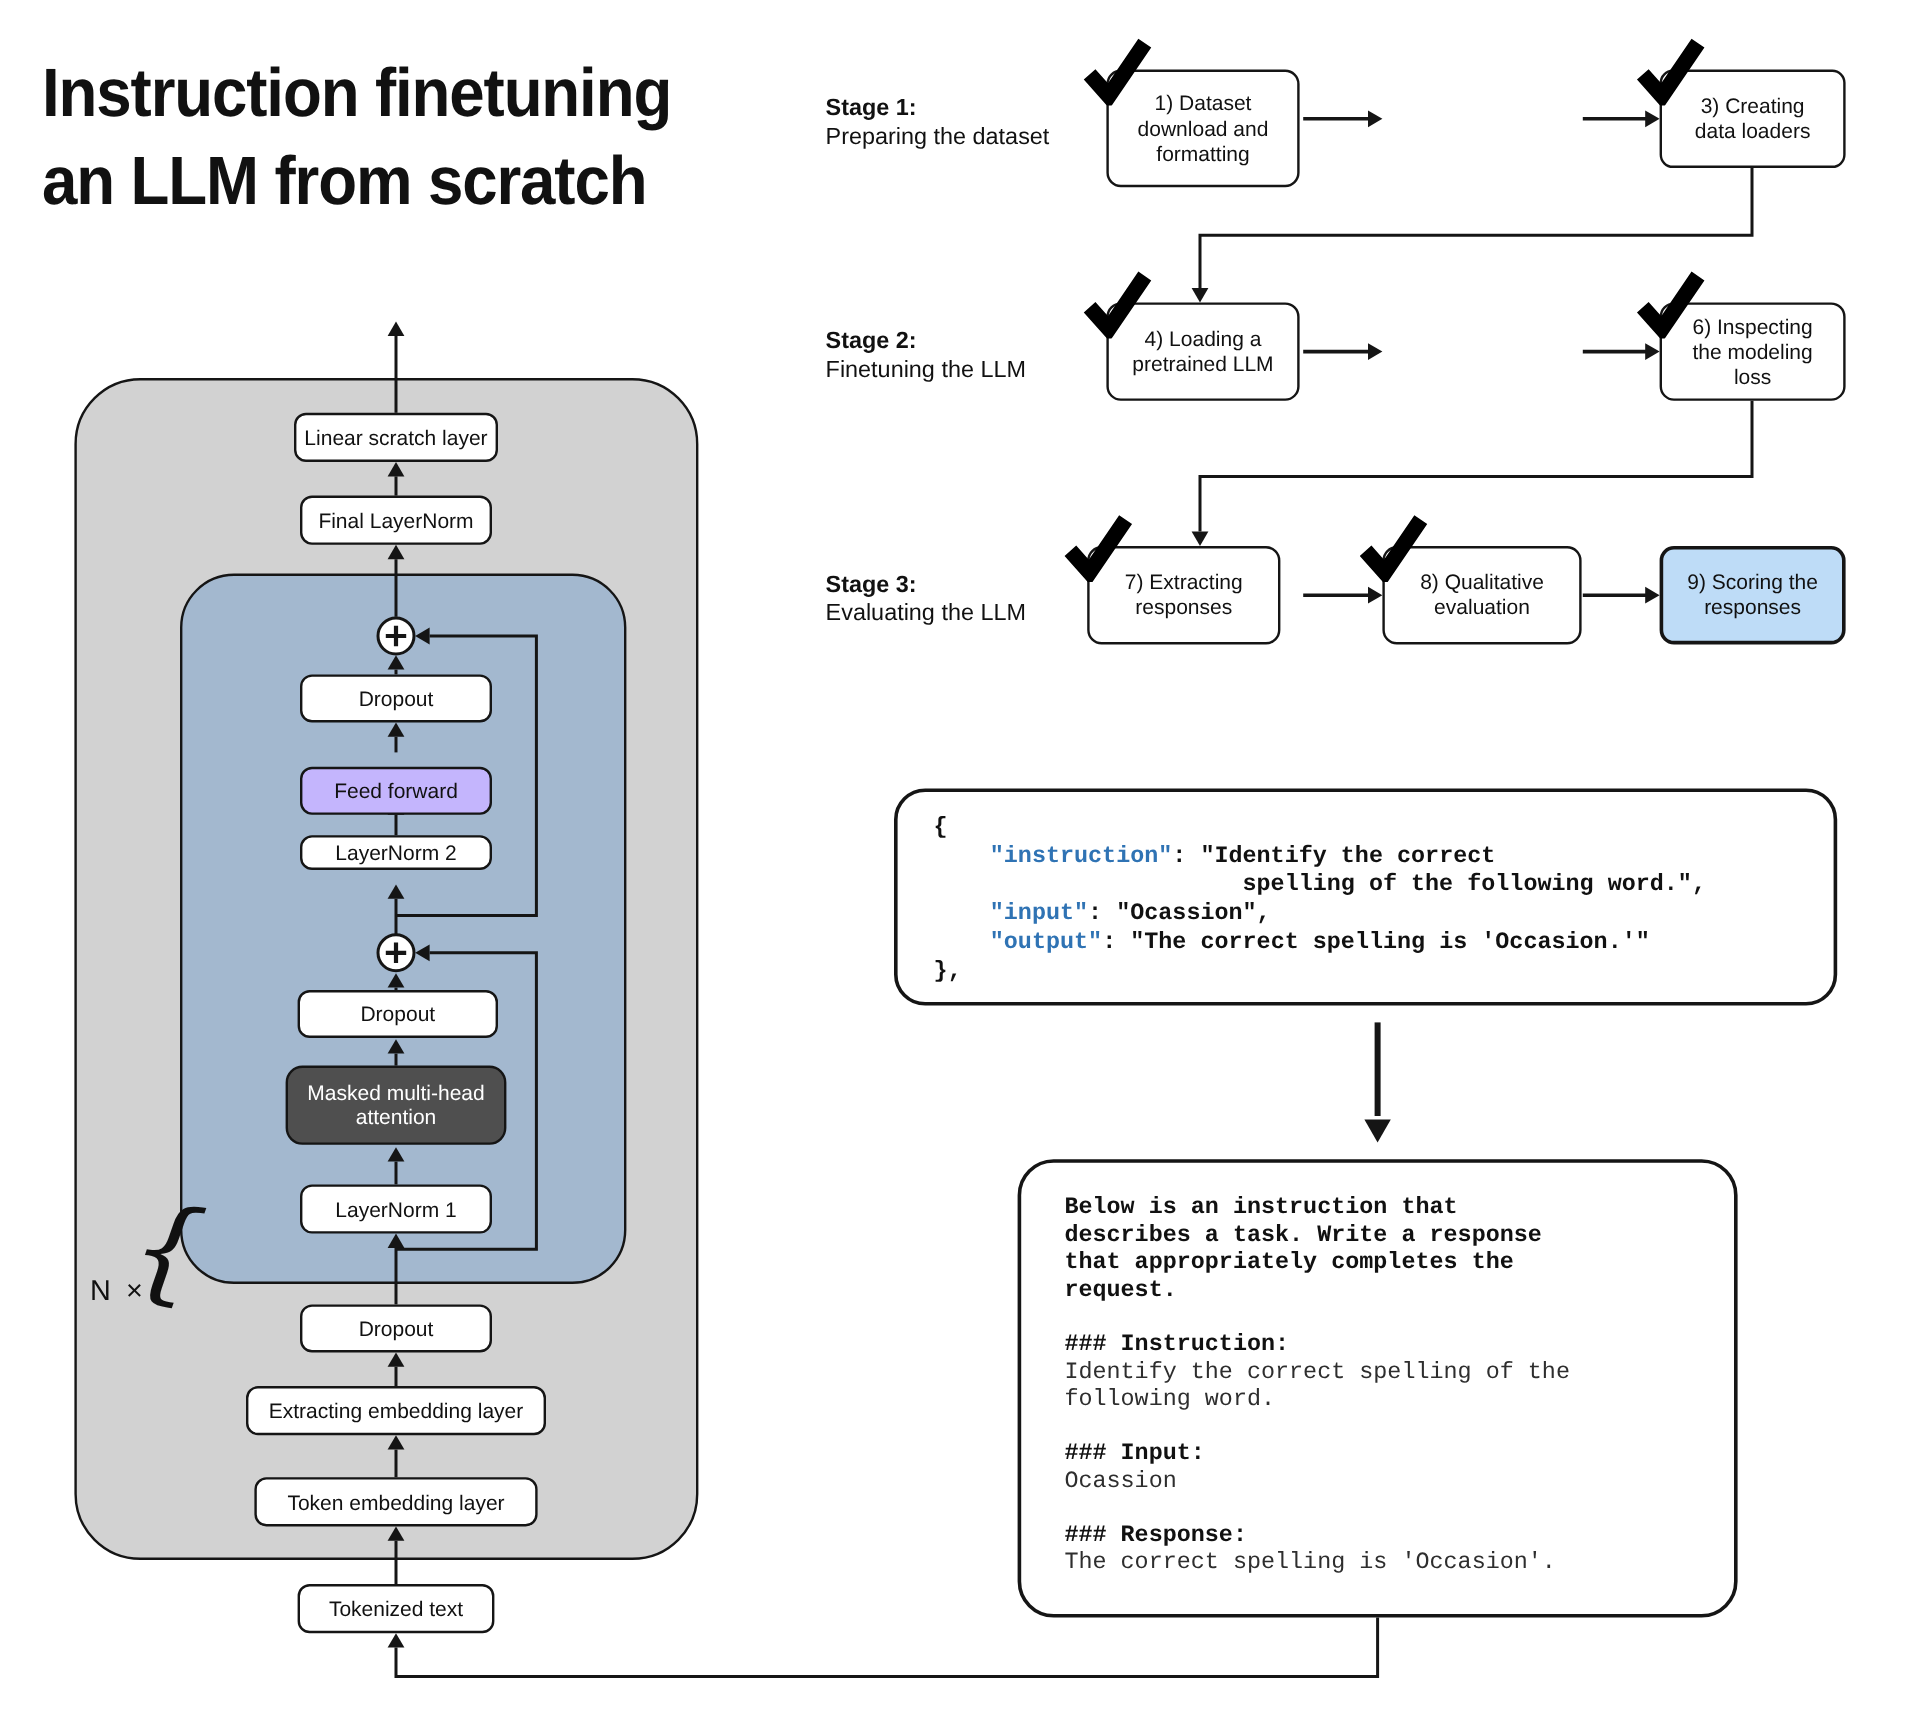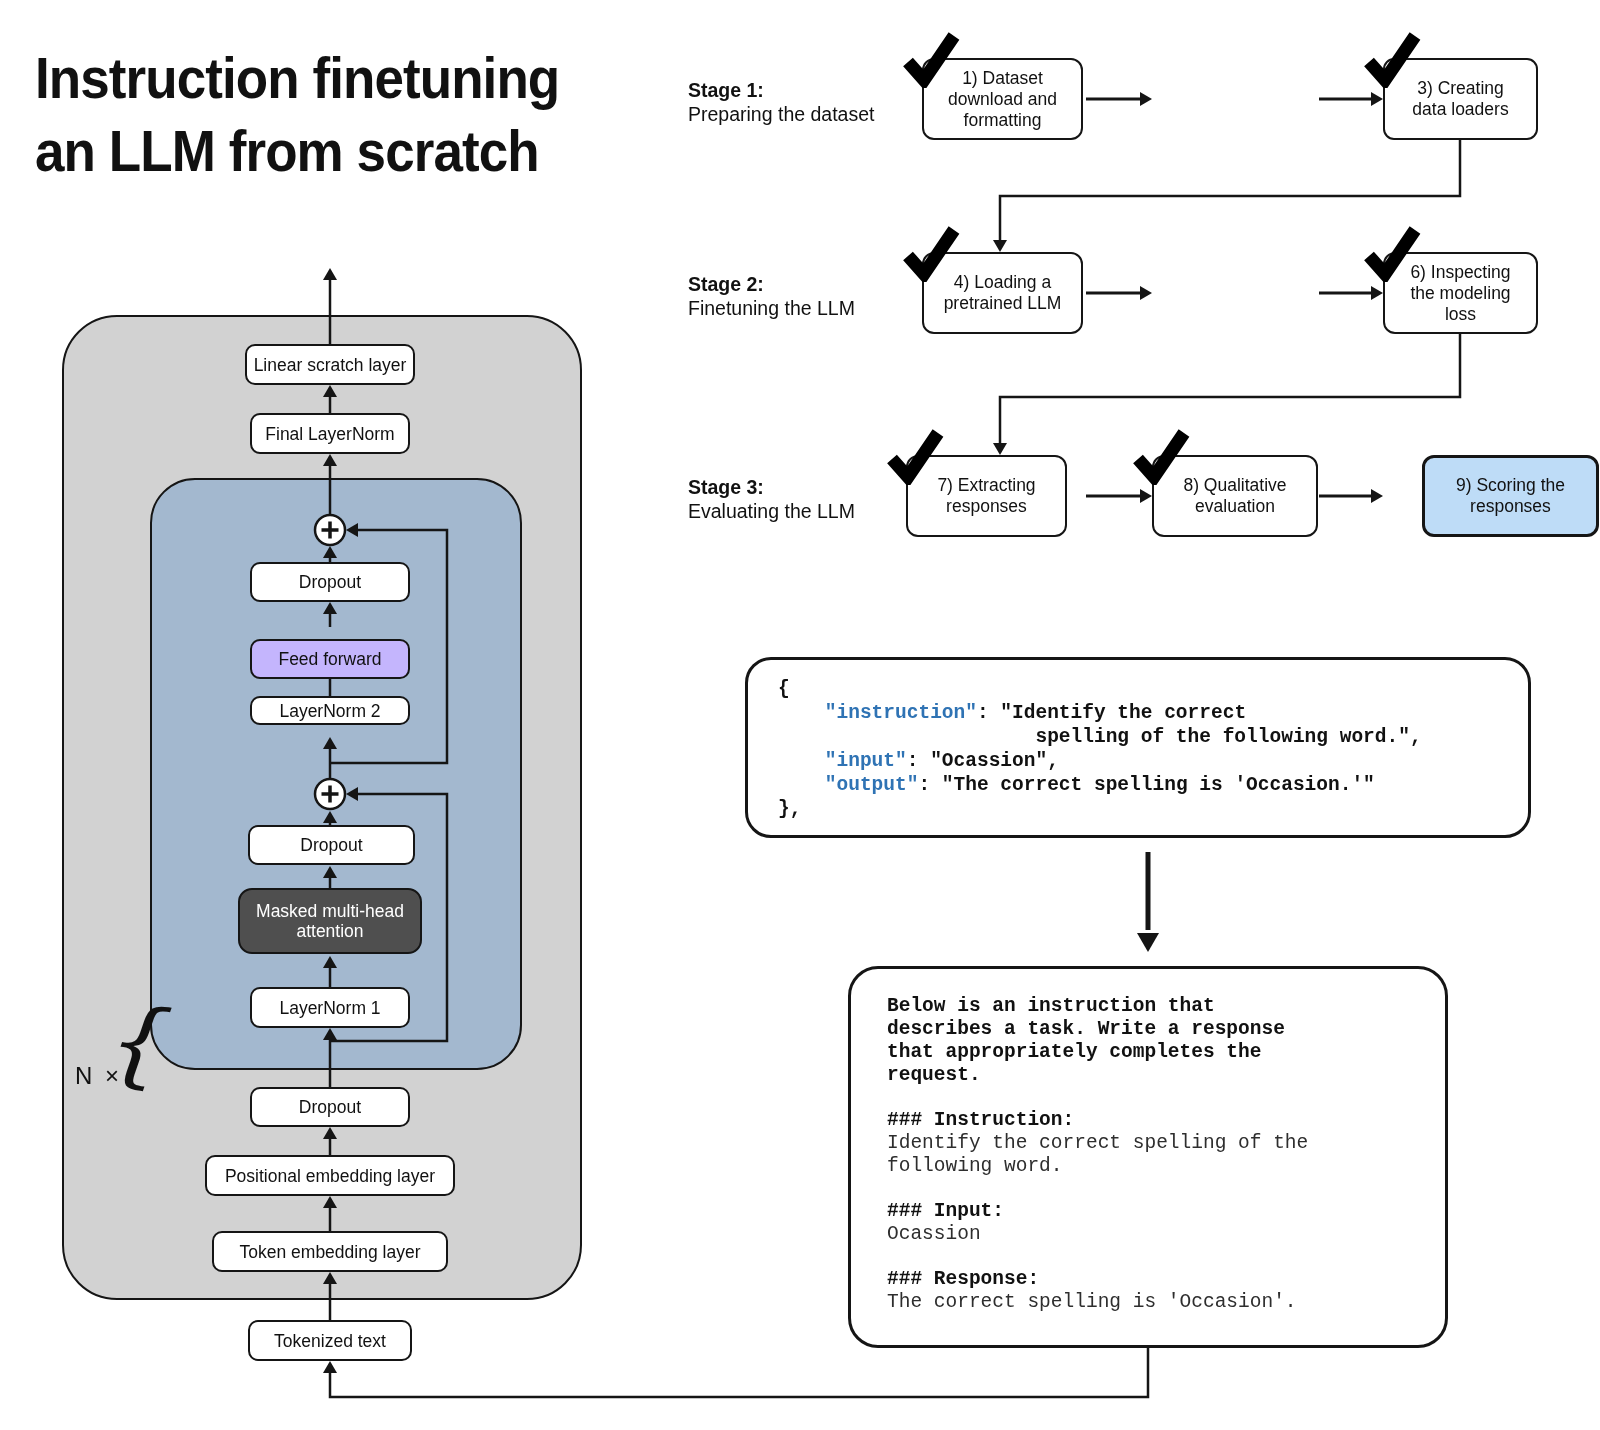--- a/index.html
+++ b/index.html
@@ -144,41 +144,41 @@
   <div class="node" style="left:245px;top:344px;width:170px;height:41px;"><span>Linear scratch layer</span></div>
   <div class="node" style="left:250px;top:413px;width:160px;height:41px;"><span>Final LayerNorm</span></div>
   <div class="node" style="left:250px;top:562px;width:160px;height:40px;"><span>Dropout</span></div>
   <div class="node gray" style="left:250px;top:627px;width:160px;height:40px;"><span>Feed forward</span></div>
   <div class="node" style="left:250px;top:696px;width:160px;height:29px;"><span>LayerNorm 2</span></div>
   <div class="node" style="left:248px;top:825px;width:167px;height:40px;"><span>Dropout</span></div>
   <div class="node dark" style="left:238px;top:888px;width:184px;height:66px;"><span>Masked multi-head
 attention</span></div>
   <div class="node" style="left:250px;top:987px;width:160px;height:41px;"><span>LayerNorm 1</span></div>
   <div class="node" style="left:250px;top:1087px;width:160px;height:40px;"><span>Dropout</span></div>
-  <div class="node" style="left:205px;top:1155px;width:250px;height:41px;"><span>Positional embedding layer</span></div>
+  <div class="node" style="left:205px;top:1155px;width:250px;height:41px;"><span>Extracting embedding layer</span></div>
   <div class="node" style="left:212px;top:1231px;width:236px;height:41px;"><span>Token embedding layer</span></div>
   <div class="node" style="left:248px;top:1320px;width:164px;height:41px;"><span>Tokenized text</span></div>
 
   <div class="abs" id="nx-label">N ×</div>
   <div class="abs" id="nx-brace">{</div>
 
   <div class="stage" style="top:78px;">
     <b>Stage 1:</b>
     <span>Preparing the dataset</span>
   </div>
   <div class="stage" style="top:272px;">
     <b>Stage 2:</b>
     <span>Finetuning the LLM</span>
   </div>
   <div class="stage" style="top:475px;">
     <b>Stage 3:</b>
     <span>Evaluating the LLM</span>
   </div>
 
-  <div class="flow-box" style="left:922px;top:58px;width:161px;height:82px;">
+  <div class="flow-box" style="left:922px;top:58px;width:161px;height:98px;">
     <svg class="check" viewBox="0 0 58 58">
         <polyline points="6,32 22,50 52,6" stroke="#000" stroke-width="13" fill="none"></polyline>
       </svg>
     <span>1) Dataset
 download and
 formatting</span>
   </div>
   <div class="flow-box" style="left:1383px;top:58px;width:155px;height:82px;border-radius:11px;">
     <svg class="check" viewBox="0 0 58 58">
         <polyline points="6,32 22,50 52,6" stroke="#000" stroke-width="13" fill="none"></polyline>
@@ -210,21 +210,21 @@
     <span>7) Extracting
 responses</span>
   </div>
   <div class="flow-box" style="left:1152px;top:455px;width:166px;height:82px;">
     <svg class="check" viewBox="0 0 58 58">
         <polyline points="6,32 22,50 52,6" stroke="#000" stroke-width="13" fill="none"></polyline>
       </svg>
     <span>8) Qualitative
 evaluation</span>
   </div>
-  <div class="flow-box highlight" style="left:1422px;top:455px;width:177px;height:82px;">
+  <div class="flow-box highlight" style="left:1383px;top:455px;width:155px;height:82px;">
     <span>9) Scoring the
 responses</span>
   </div>
 
   <div class="mono-box" id="json-box">
     <div class="cl"><span>{</span></div>
     <div class="cl"><span>    </span><span class="key">"instruction"</span><span>: "Identify the correct</span></div>
     <div class="cl"><span>                      spelling of the following word.",</span></div>
     <div class="cl"><span>    </span><span class="key">"input"</span><span>: "Ocassion",</span></div>
     <div class="cl"><span>    </span><span class="key">"output"</span><span>: "The correct spelling is 'Occasion.'"</span></div>

